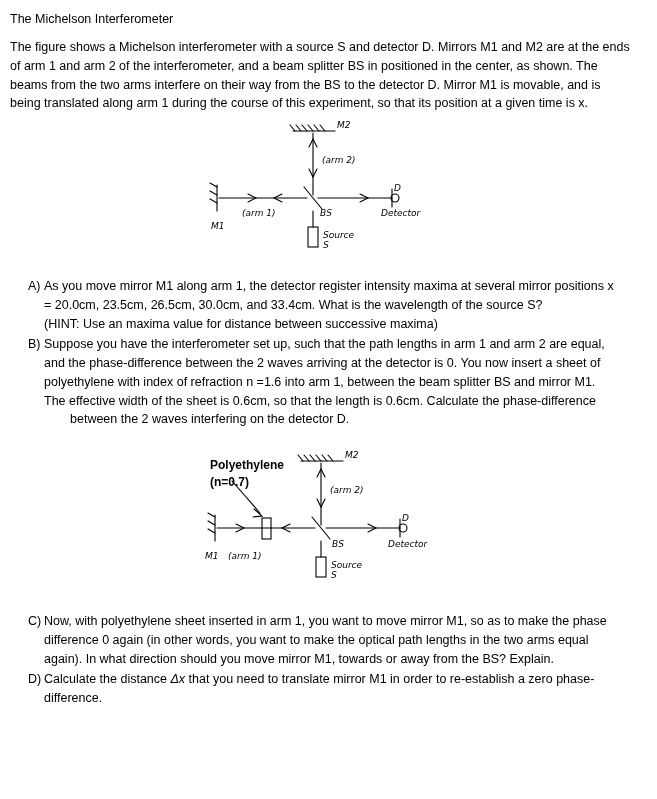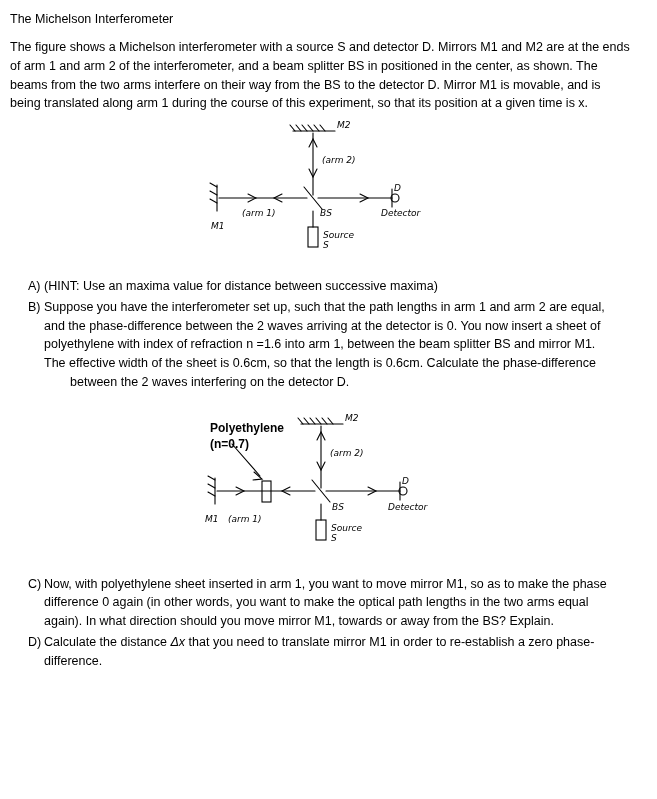--- a/index.html
+++ b/index.html
@@ -147,20 +147,21 @@
         <text class="hand" x="313" y="129">S</text>
       </g>
     </svg>
   </div>
 
   <div class="qlist">
 
     <div class="qitem">
       <div class="qlabel">A)</div>
       <div class="qbody">
+        <span>As you move mirror M1 along arm 1, the detector register intensity maxima at several mirror positions x = 20.0cm, 23.5cm, 26.5cm, 30.0cm, and 33.4cm. What is the wavelength of the source S?</span>
         <span class="hint">(HINT: Use an maxima value for distance between successive maxima)</span>
       </div>
     </div>
 
     <div class="qitem">
       <div class="qlabel">B)</div>
       <div class="qbody">
         <span>Suppose you have the interferometer set up, such that the path lengths in arm 1 and arm 2 are equal, and the phase-difference between the 2 waves arriving at the detector is 0. You now insert a sheet of polyethylene with index of refraction n =1.6 into arm 1, between the beam splitter BS and mirror M1. The effective width of the sheet is 0.6cm, so that the length is 0.6cm. Calculate the phase-difference</span><span class="gap"></span><span>between the 2 waves interfering on the detector D.</span>
       </div>
     </div>

